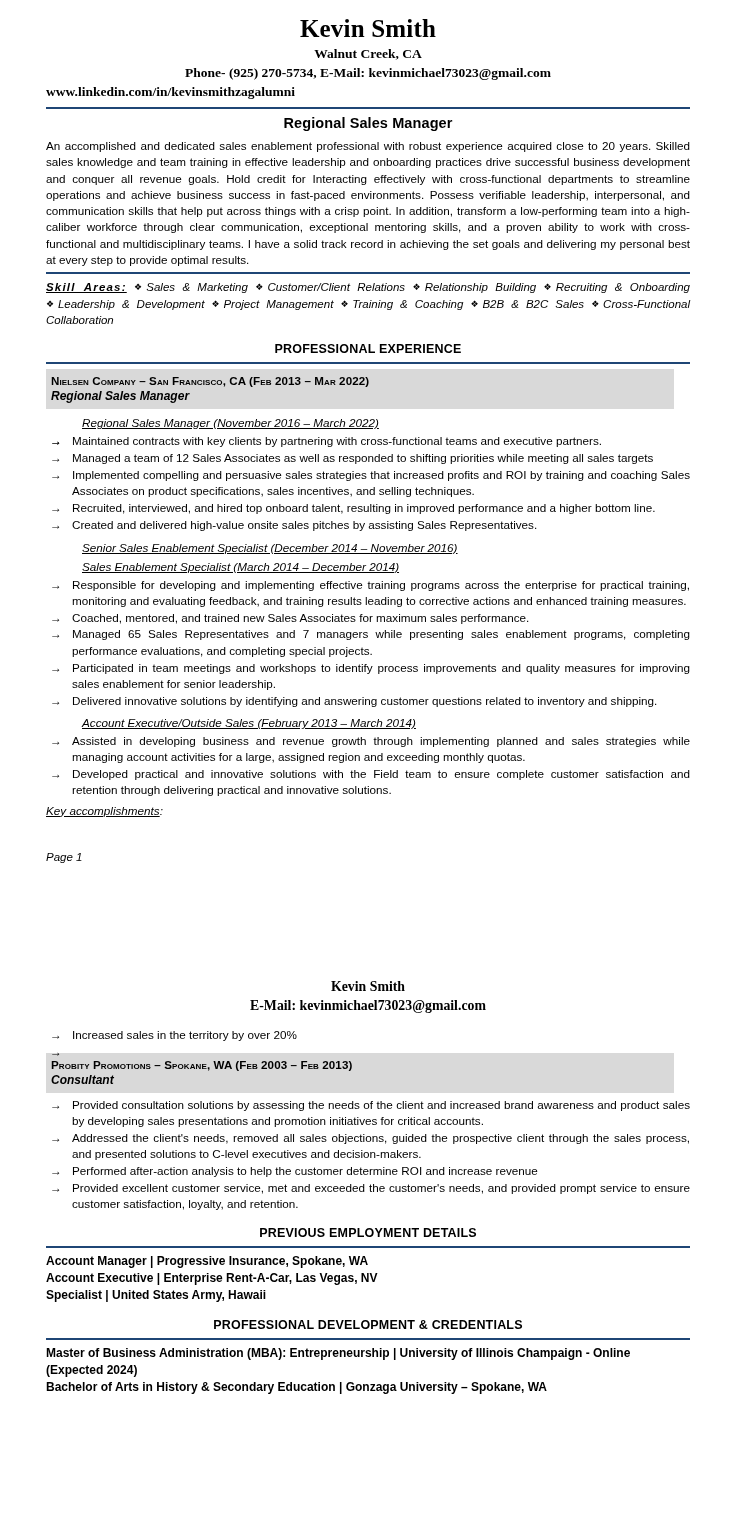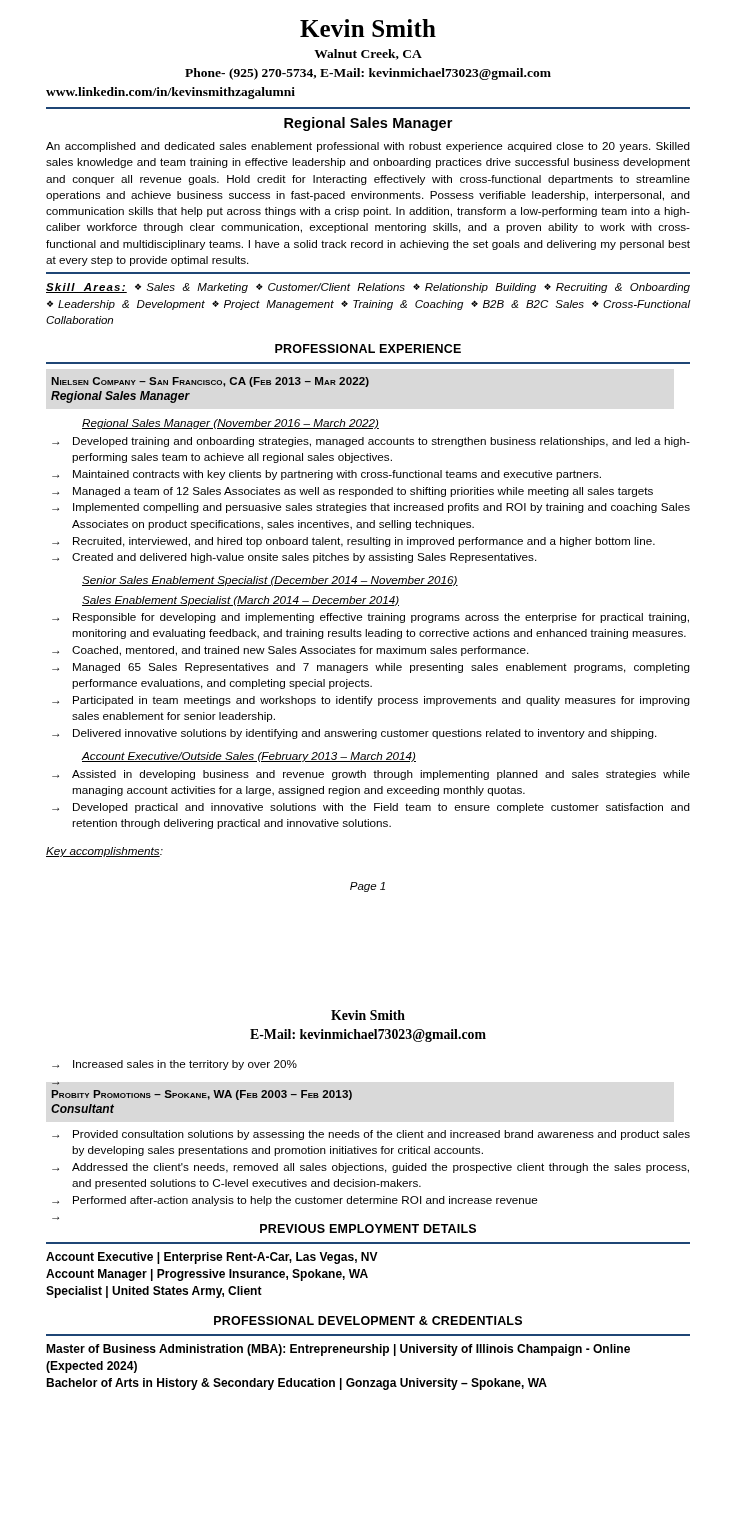--- a/index.html
+++ b/index.html
@@ -157,30 +157,30 @@
     left: 4px;
     top: 0;
     font-size: 12px;
     line-height: 16.3px;
   }
   
   .key-acc {
     font-style: italic;
     font-size: 11.7px;
     line-height: 16.5px;
-    margin: 12px 0 0 0;
+    margin: 4px 0 0 0;
   }
   .key-acc u { text-decoration: underline; }
   
   .page-footer {
-    text-align: center;
+    text-align: left;
     font-style: italic;
     font-size: 11.5px;
     line-height: 16px;
-    margin-top: 18px;
+    margin-top: 30px;
   }
   .page-gap { height: 112px; }
   
   .p2-name {
     text-align: center;
     font-family: "Liberation Serif", serif;
     font-weight: bold;
     font-size: 13.8px;
     line-height: 19px;
   }
@@ -238,21 +238,21 @@
 
   <div class="company-band">
     <div class="company-line">Nielsen Company – San Francisco, CA (Feb 2013 – Mar 2022)</div>
     <div class="company-role">Regional Sales Manager</div>
   </div>
 
   <div class="role-title-wrap">
     <span class="role-title tight">Regional Sales Manager (November 2016 – March 2022)</span>
   </div>
   <ul class="blist" id="nielsen-role-0">
-      <li><span class="arrow">→</span><span>Developed training and onboarding strategies, managed accounts to strengthen business relationships, and led a high-performing sales team to achieve all regional sales objectives.</span></li>
+      <li><span class="arrow">→</span></li>
       <li><span class="arrow">→</span><span>Maintained contracts with key clients by partnering with cross-functional teams and executive partners.</span></li>
       <li><span class="arrow">→</span><span>Managed a team of 12 Sales Associates as well as responded to shifting priorities while meeting all sales targets</span></li>
       <li><span class="arrow">→</span><span>Implemented compelling and persuasive sales strategies that increased profits and ROI by training and coaching Sales Associates on product specifications, sales incentives, and selling techniques.</span></li>
       <li><span class="arrow">→</span><span>Recruited, interviewed, and hired top onboard talent, resulting in improved performance and a higher bottom line.</span></li>
       <li><span class="arrow">→</span><span>Created and delivered high-value onsite sales pitches by assisting Sales Representatives.</span></li>
     </ul>
 
   <div class="role-title-wrap">
     <span class="role-title">Senior Sales Enablement Specialist (December 2014 – November 2016)</span>
   </div>
@@ -296,29 +296,29 @@
 
   <div class="company-band">
     <div class="company-line">Probity Promotions – Spokane, WA (Feb 2003 – Feb 2013)</div>
     <div class="company-role">Consultant</div>
   </div>
 
   <ul class="blist" id="probity-list">
       <li><span class="arrow">→</span><span>Provided consultation solutions by assessing the needs of the client and increased brand awareness and product sales by developing sales presentations and promotion initiatives for critical accounts.</span></li>
       <li><span class="arrow">→</span><span>Addressed the client's needs, removed all sales objections, guided the prospective client through the sales process, and presented solutions to C-level executives and decision-makers.</span></li>
       <li><span class="arrow">→</span><span>Performed after-action analysis to help the customer determine ROI and increase revenue</span></li>
-      <li><span class="arrow">→</span></li>
+      <li><span class="arrow">→</span><span>Provided excellent customer service, met and exceeded the customer's needs, and provided prompt service to ensure customer satisfaction, loyalty, and retention.</span></li>
     </ul>
 
   <div class="section-title">PREVIOUS EMPLOYMENT DETAILS</div>
   <hr class="rule-thin">
   <ul class="plain-list" id="prev-emp-list">
+      <li>Account Manager | Progressive Insurance, Spokane, WA</li>
       <li>Account Executive | Enterprise Rent-A-Car, Las Vegas, NV</li>
-      <li>Account Manager | Progressive Insurance, Spokane, WA</li>
-      <li>Specialist | United States Army, Client</li>
+      <li>Specialist | United States Army, Hawaii</li>
     </ul>
 
   <div class="section-title">PROFESSIONAL DEVELOPMENT &amp; CREDENTIALS</div>
   <hr class="rule-thin">
   <ul class="plain-list cred-list" id="cred-list">
       <li>Master of Business Administration (MBA): Entrepreneurship | University of Illinois Champaign - Online (Expected 2024)</li>
       <li>Bachelor of Arts in History &amp; Secondary Education | Gonzaga University – Spokane, WA</li>
     </ul>
 
   <div class="spacer-xs"></div>

